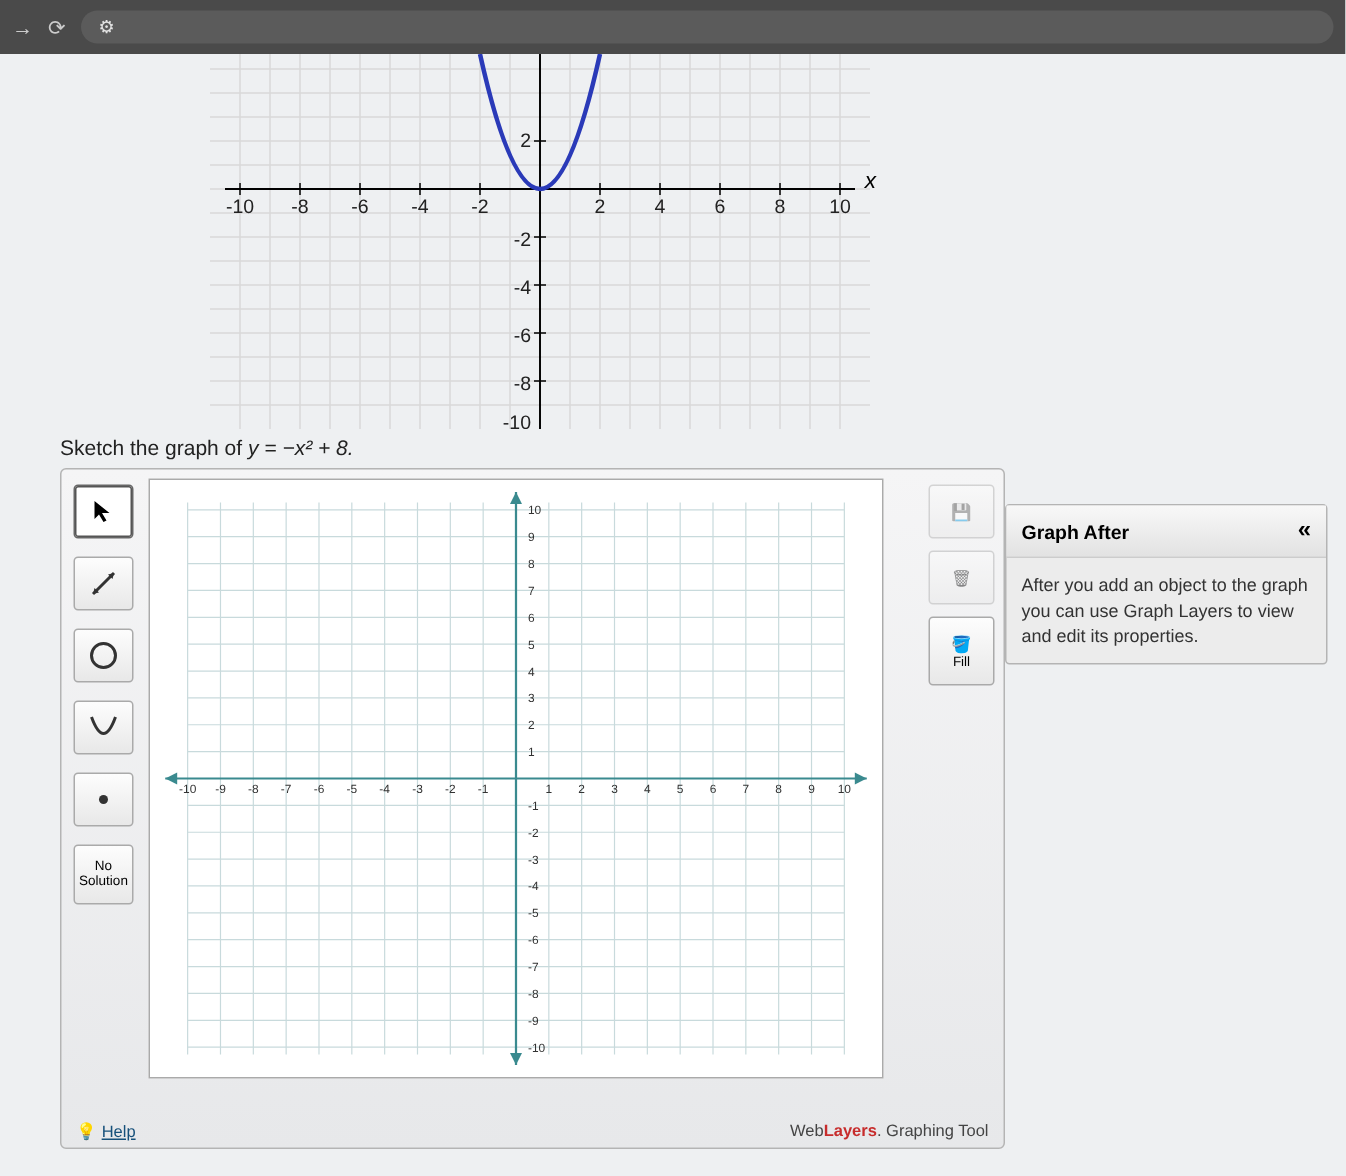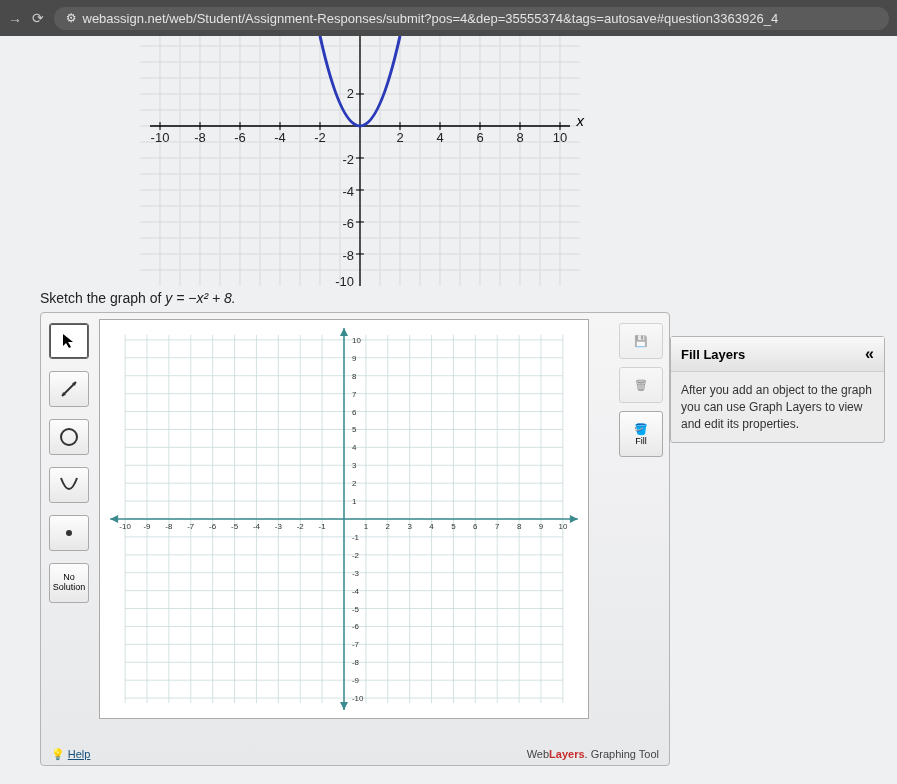--- a/index.html
+++ b/index.html
@@ -148,21 +148,20 @@
   .chev { font-size:16px; cursor:pointer;}
 </style>
 </head>
 <body>
 
 <div class="browser-bar">
   <span class="icon">→</span>
   <span class="icon">⟳</span>
   <div class="url-box">
     <span style="font-size:12px;">⚙</span>
-    <span>webassign.net/web/Student/Assignment-Responses/submit?pos=4&amp;dep=35555374&amp;tags=autosave#question3363926_4</span>
   </div>
 </div>
 
 <div class="content">
 
   <div class="ref-plot">
     <svg viewBox="0 0 440 250">
 
       <g stroke="#d9d9d9" stroke-width="1">
         <line x1="20" y1="0" x2="20" y2="250"></line>
@@ -413,19 +412,19 @@
         <a>Help</a>
       </span>
       <span class="brand">
         <span>Web</span><b>Layers</b><span>. Graphing Tool</span>
       </span>
     </div>
   </div>
 
   <div class="layers-panel">
     <div class="layers-header">
-      <span>Fill Layers</span>
+      <span>Graph After</span>
       <span class="chev">«</span>
     </div>
     <div class="layers-body">After you add an object to the graph you can use Graph Layers to view and edit its properties.</div>
   </div>
 
 </div>
 
 </body></html>

